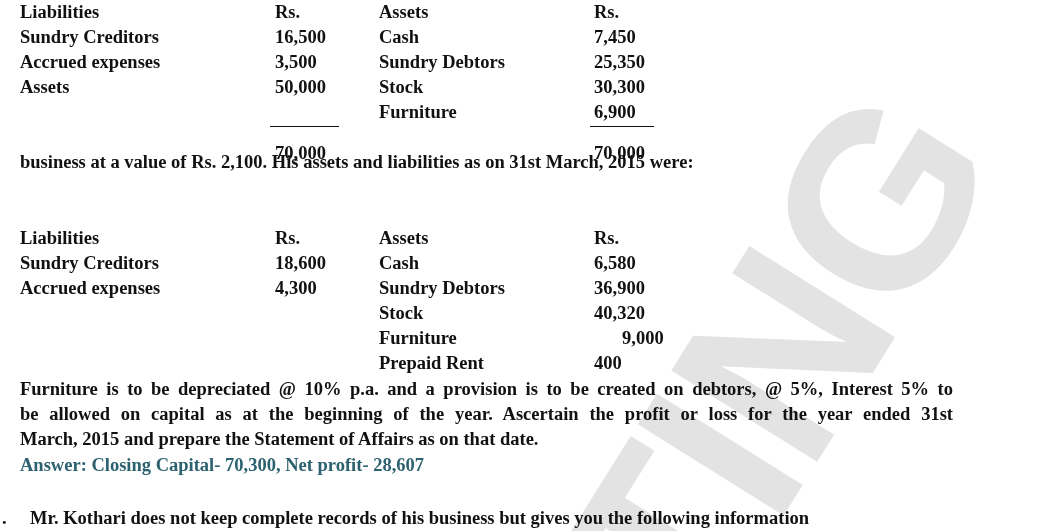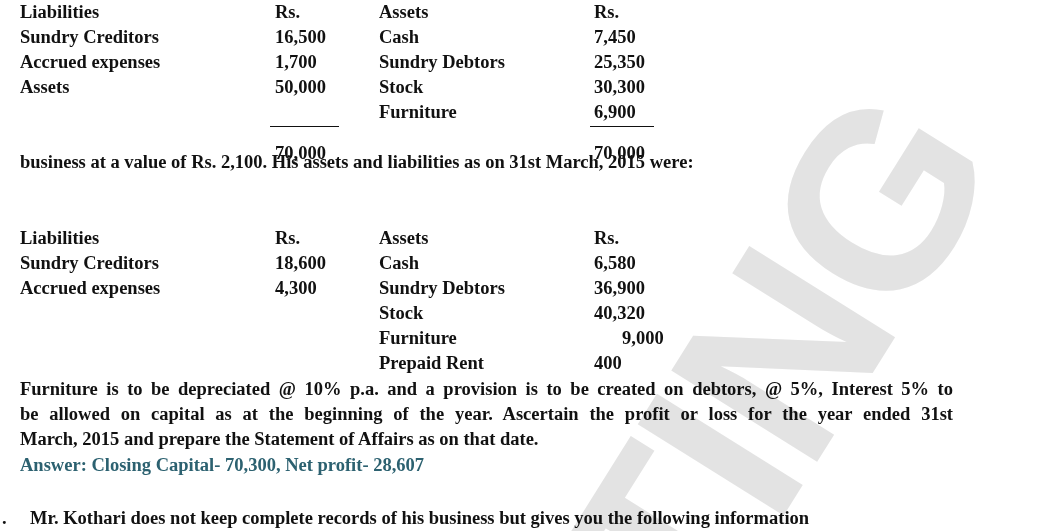--- a/index.html
+++ b/index.html
@@ -115,21 +115,21 @@
     <div class="row c2" style="top:0px;">Rs.</div>
     <div class="row c3" style="top:0px;">Assets</div>
     <div class="row c4" style="top:0px;">Rs.</div>
 
     <div class="row c1" style="top:25px;">Sundry Creditors</div>
     <div class="row c2" style="top:25px;">16,500</div>
     <div class="row c3" style="top:25px;">Cash</div>
     <div class="row c4" style="top:25px;">7,450</div>
 
     <div class="row c1" style="top:50px;">Accrued expenses</div>
-    <div class="row c2" style="top:50px;">1,700</div>
+    <div class="row c2" style="top:50px;">3,500</div>
     <div class="row c3" style="top:50px;">Sundry Debtors</div>
     <div class="row c4" style="top:50px;">25,350</div>
 
     <div class="row c1" style="top:75px;">Assets</div>
     <div class="row c2" style="top:75px;">50,000</div>
     <div class="row c3" style="top:75px;">Stock</div>
     <div class="row c4" style="top:75px;">30,300</div>
 
     <div class="row c3" style="top:100px;">Furniture</div>
     <div class="row c4" style="top:100px;">6,900</div>

